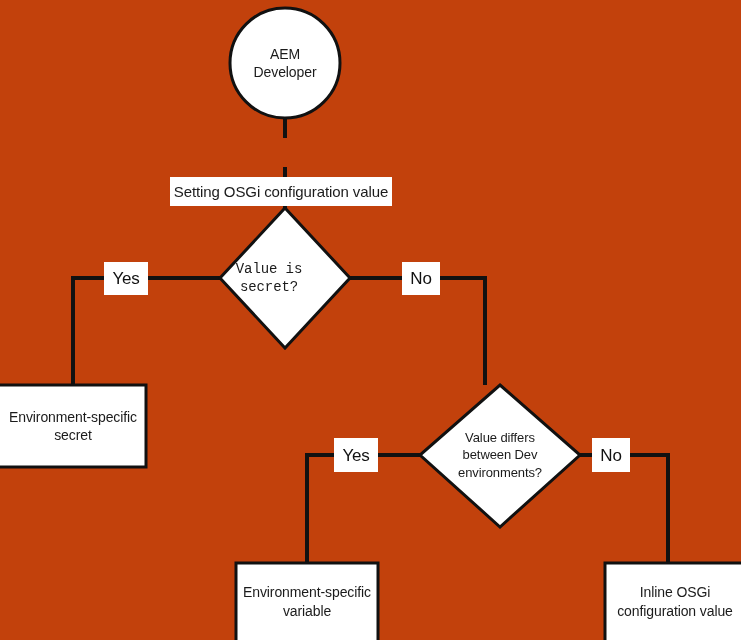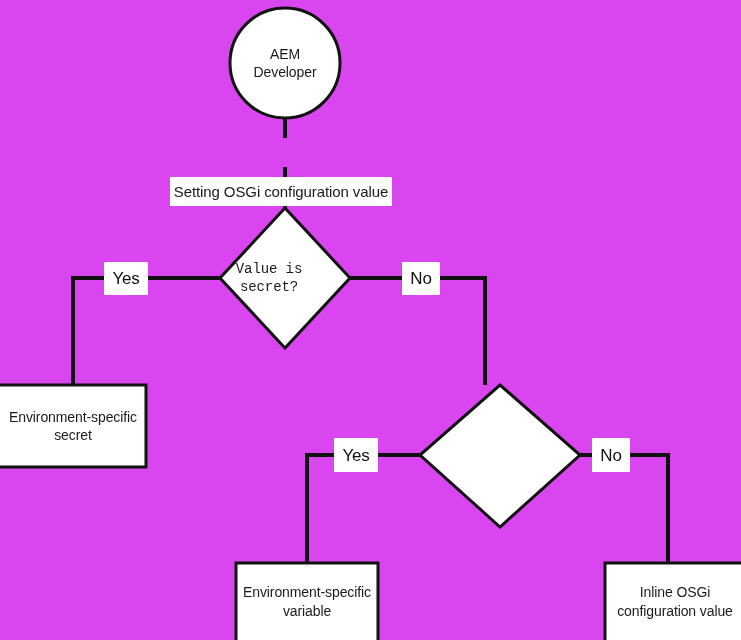--- a/index.html
+++ b/index.html
@@ -4,21 +4,21 @@
 <style>
   html, body {
     margin: 0;
     padding: 0;
     background: #4a7051;
   }
   #canvas {
     position: relative;
     width: 741px;
     height: 640px;
-    background: #d946ef;
+    background: #c2410c;
     overflow: hidden;
     font-family: "Liberation Sans", sans-serif;
   }
   #flow-svg {
     position: absolute;
     left: 0;
     top: 0;
     width: 741px;
     height: 640px;
   }
@@ -90,20 +90,23 @@
     <rect x="605" y="563" width="140" height="81" fill="#ffffff" stroke="#111111" stroke-width="3"></rect>
   </svg>
 
   <div class="node-text" style="left:230px; top:8px; width:110px; height:110px;">AEM
 Developer</div>
 
   <div class="banner-label" style="left:170px; top:138px; width:222px; height:29px;">Setting OSGi configuration value</div>
 
   <div class="node-text" style="left:204px; top:260px; width:130px; height:36px;font-family:Liberation Mono, monospace;">Value is secret?</div>
 
+  <div class="node-text" style="left:425px; top:424px; width:150px; height:62px; font-size:13px;">Value differs
+between Dev
+environments?</div>
 
   <div class="node-text" style="left:0px; top:385px; width:146px; height:82px;">Environment-specific
 secret</div>
 
   <div class="node-text" style="left:236px; top:563px; width:142px; height:77px;">Environment-specific
 variable</div>
 
   <div class="node-text" style="left:605px; top:563px; width:140px; height:77px;">Inline OSGi
 configuration value</div>
 

